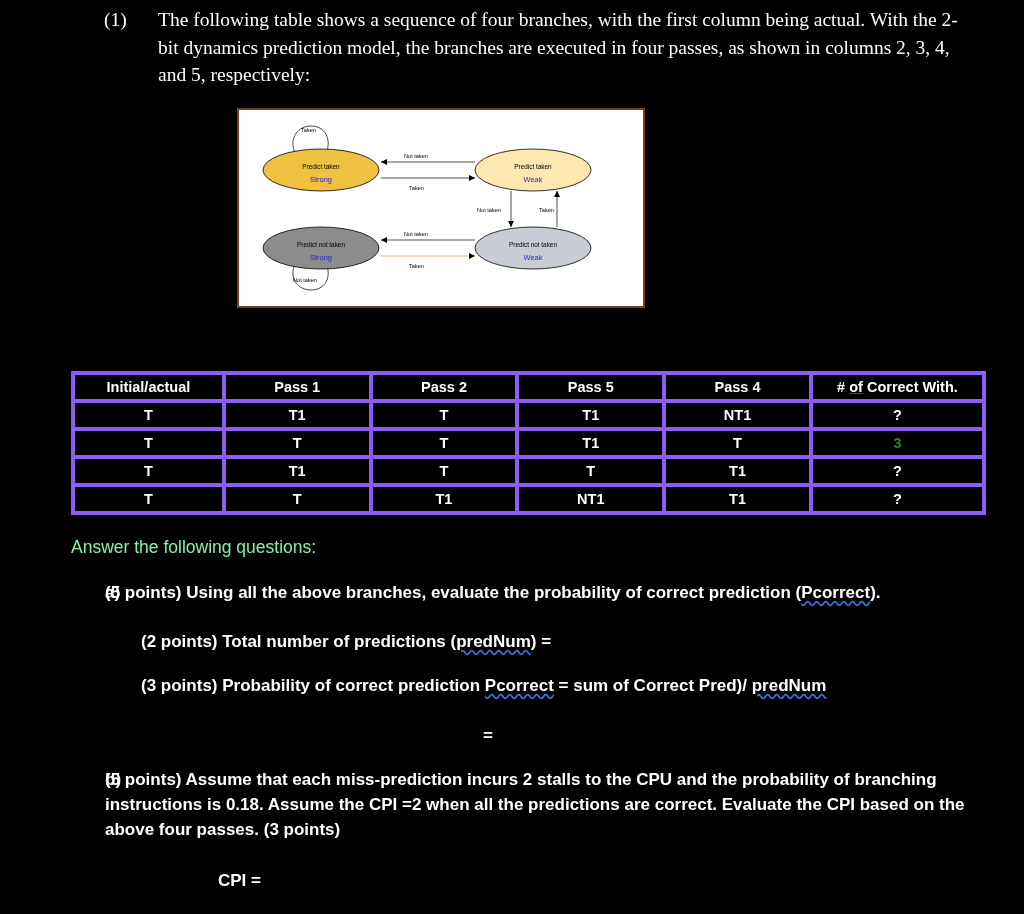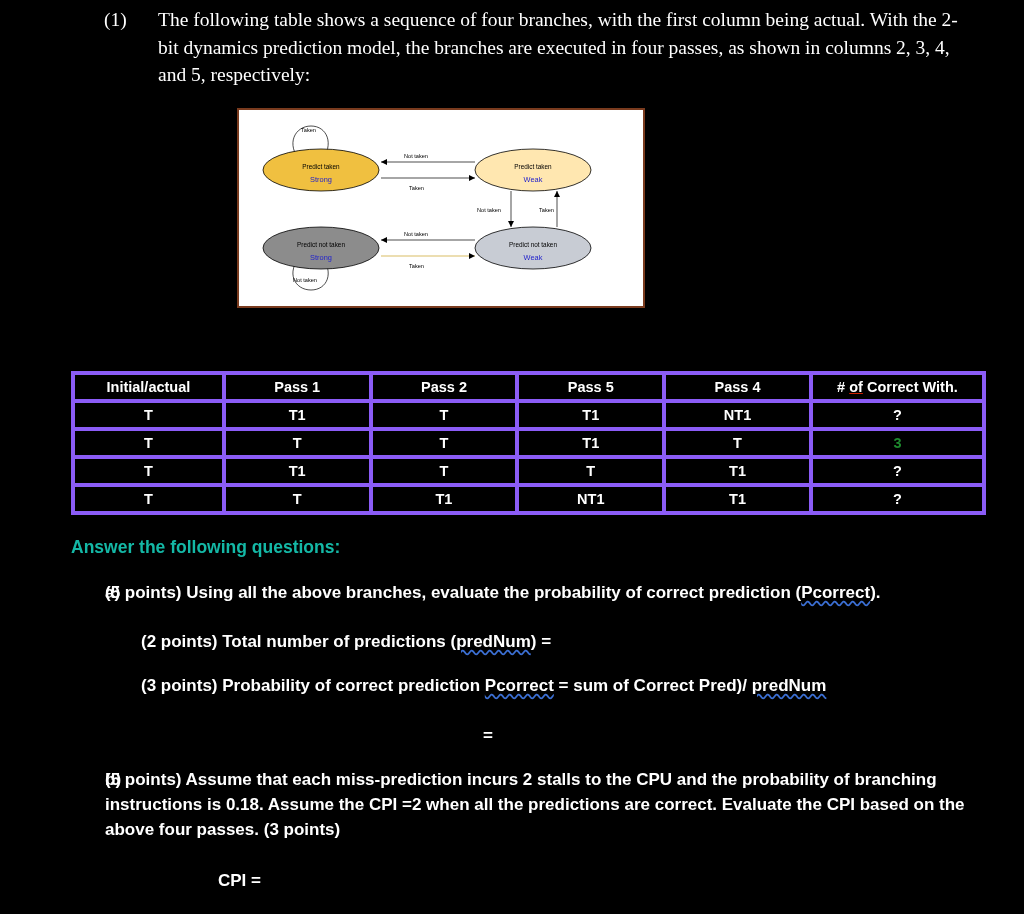--- a/index.html
+++ b/index.html
@@ -85,22 +85,22 @@
     text-decoration-style: solid;
     text-align: center;
   }
 
   
   .ans-head {
     position: absolute;
     left: 71px;
     top: 537px;
     font-size: 17.5px;
-    font-weight: bold;
-    color: #14b8a6;
+    font-weight: normal;
+    color: #86efac;
   }
   .item {
     position: absolute;
     font-size: 17px;
     font-weight: bold;
     color: #ffffff;
     line-height: 1.47;
   }
   .item .lbl {
     position: absolute;

